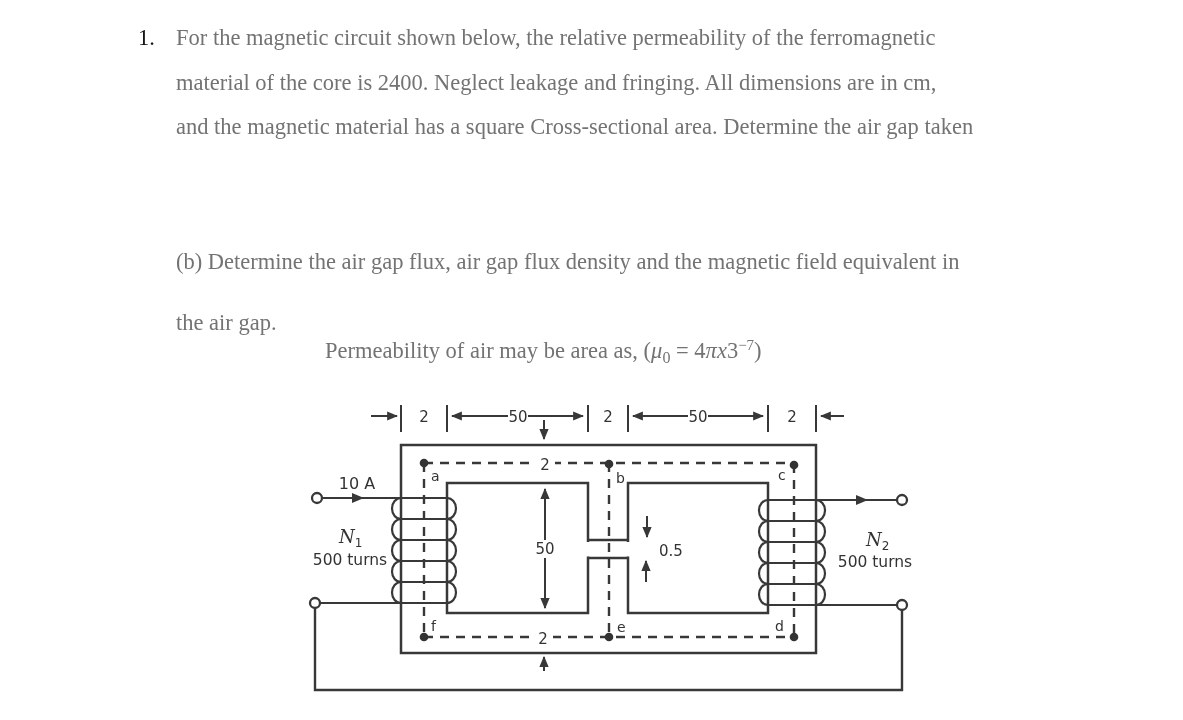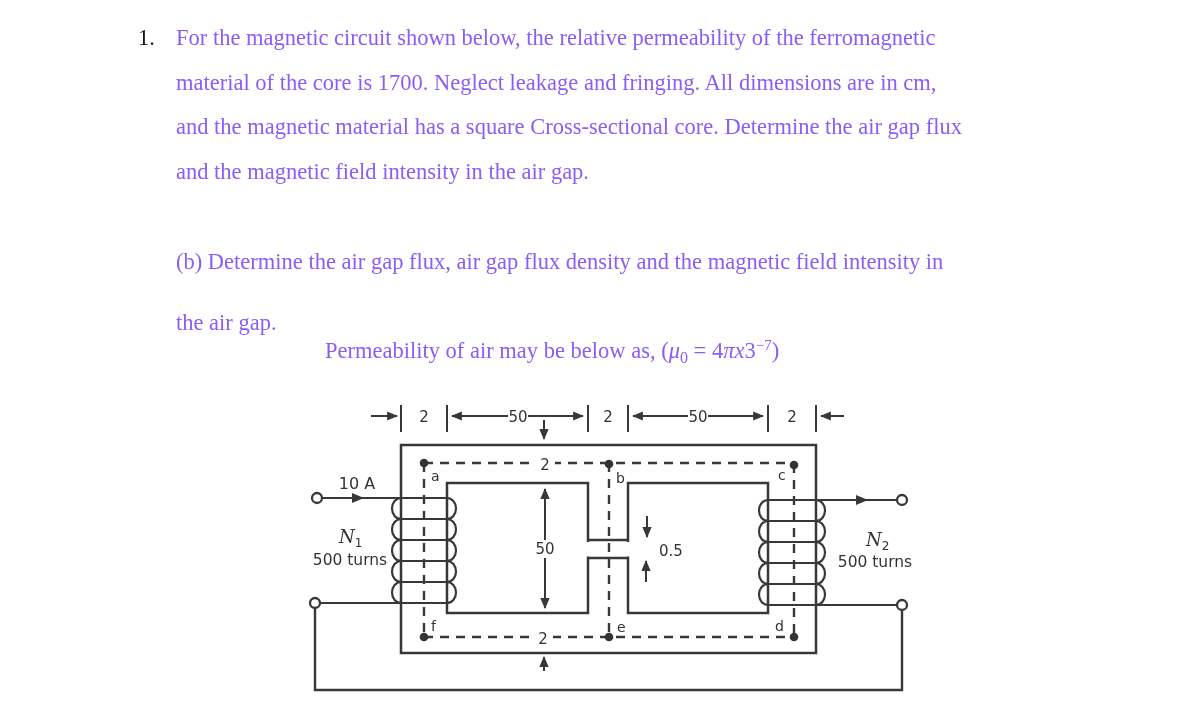--- a/index.html
+++ b/index.html
@@ -10,47 +10,46 @@
     overflow:hidden;
     font-family:"Liberation Serif", serif;
     color:#1b1b1b;
   }
   .tline {
     position:absolute;
     left:176px;
     font-size:22.5px;
     line-height:26px;
     white-space:nowrap;
-    color:#8b5cf6;
+    color:#737373;
   }
   .qnum { position:absolute; left:138px; top:25px; font-size:22.5px; color:#161616; }
   .perm { left:325px; }
   .perm .it { font-style:italic; }
   .perm sub.m { font-size:16px; vertical-align:-5px; line-height:0; }
   .perm sup.m { font-size:15px; vertical-align:8px; line-height:0; }
   svg text {
     font-family:"DejaVu Sans", sans-serif;
     fill:#333333;
   }
   svg .serifit { font-family:"DejaVu Serif", serif; font-style:italic; }
 </style>
 </head>
 <body>
 
 <div class="page">
 
   <span class="qnum">1.</span>
   <div class="tline" style="top:25px">For the magnetic circuit shown below, the relative permeability of the ferromagnetic</div>
-  <div class="tline" style="top:70px">material of the core is 1700. Neglect leakage and fringing. All dimensions are in cm,</div>
-  <div class="tline" style="top:114px">and the magnetic material has a square Cross-sectional core. Determine the air gap flux</div>
-  <div class="tline" style="top:159px">and the magnetic field intensity in the air gap.</div>
-  <div class="tline" style="top:249px">(b) Determine the air gap flux, air gap flux density and the magnetic field intensity in</div>
+  <div class="tline" style="top:70px">material of the core is 2400. Neglect leakage and fringing. All dimensions are in cm,</div>
+  <div class="tline" style="top:114px">and the magnetic material has a square Cross-sectional area. Determine the air gap taken</div>
+  <div class="tline" style="top:249px">(b) Determine the air gap flux, air gap flux density and the magnetic field equivalent in</div>
   <div class="tline" style="top:310px">the air gap.</div>
 
-  <div class="tline perm" style="top:338px"><span>Permeability of air may be below as, (</span><span class="it">μ</span><sub class="m">0</sub><span> = 4</span><span class="it">πx</span><span>3</span><sup class="m">−7</sup><span>)</span></div>
+  <div class="tline perm" style="top:338px"><span>Permeability of air may be area as, (</span><span class="it">μ</span><sub class="m">0</sub><span> = 4</span><span class="it">πx</span><span>3</span><sup class="m">−7</sup><span>)</span></div>
 
   <svg width="1183" height="720" viewBox="0 0 1183 720" style="position:absolute;left:0;top:0">
     <defs>
       <marker id="ah" viewBox="0 0 10 10" refX="9" refY="5" markerWidth="11" markerHeight="11" orient="auto" markerUnits="userSpaceOnUse">
         <path d="M0,0.8 L10,5 L0,9.2 Z" fill="#383838"></path>
       </marker>
     </defs>
 
     <g stroke="#383838" stroke-width="2.5" fill="none">
       <rect x="401" y="445" width="415" height="208"></rect>

